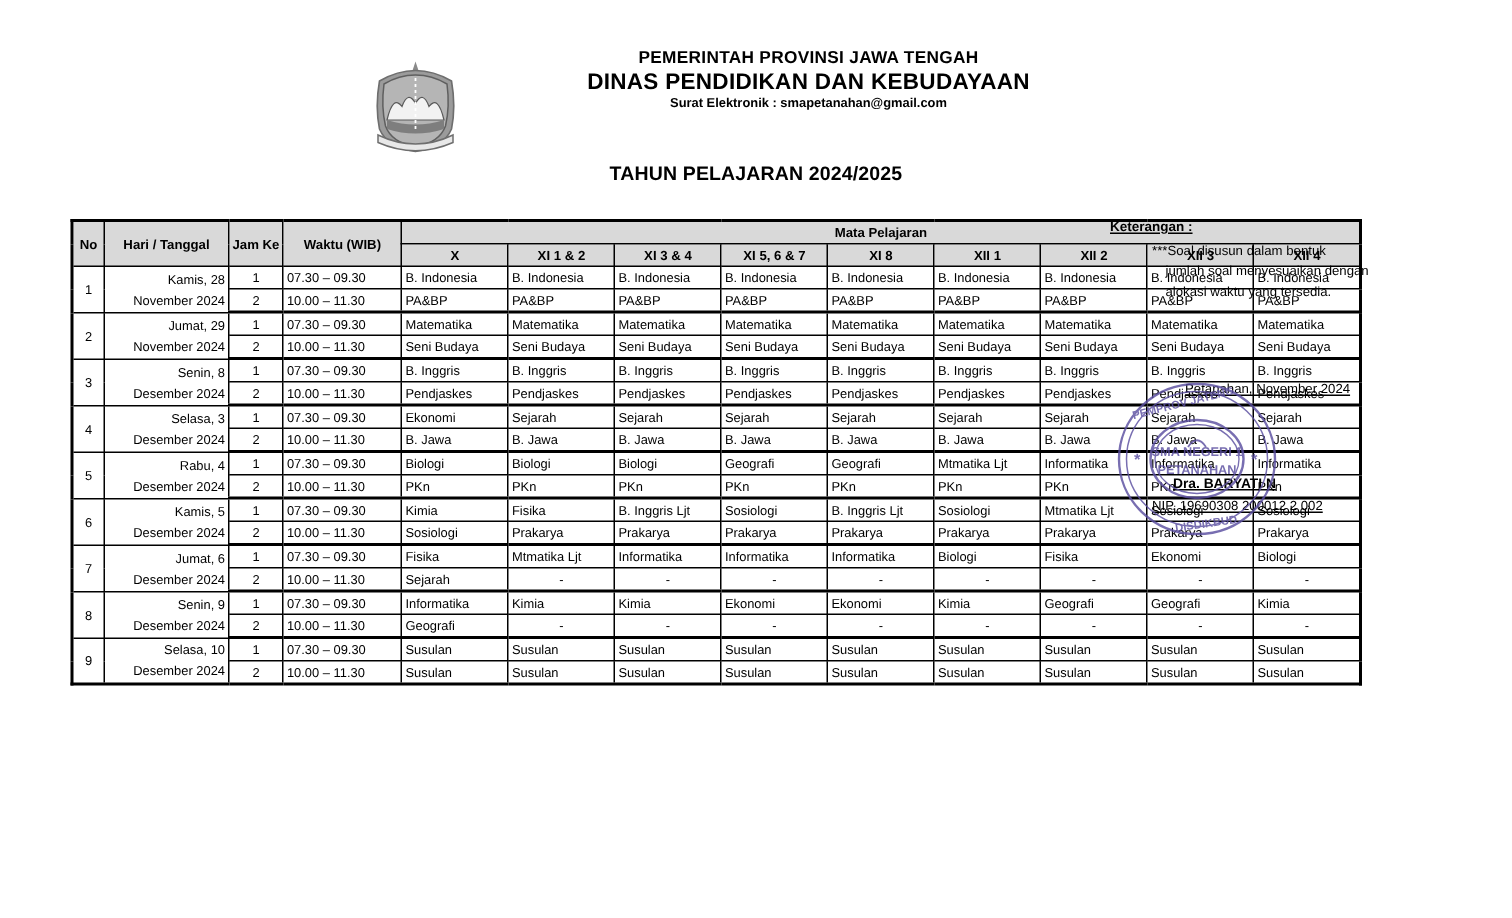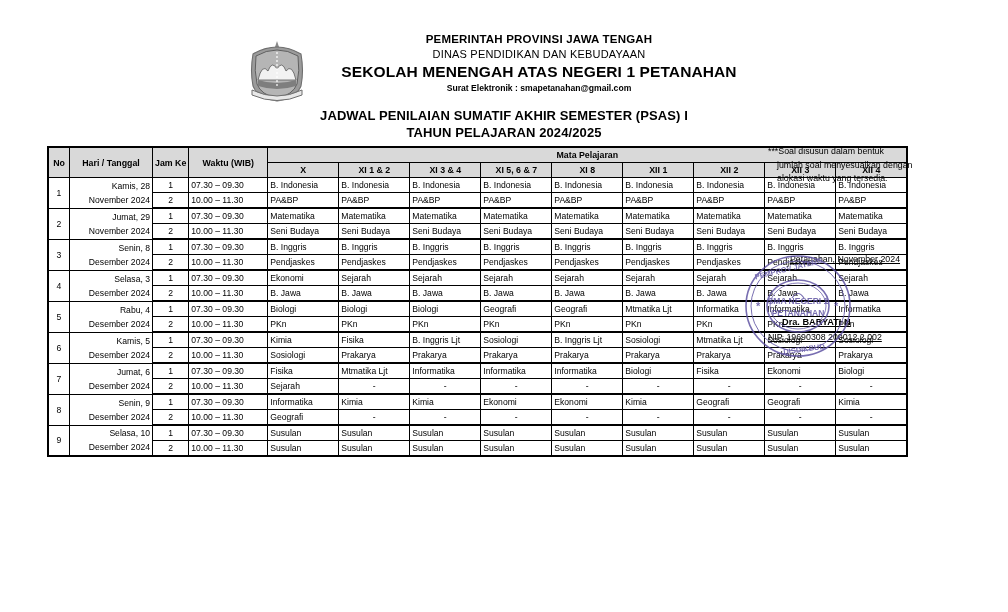--- a/index.html
+++ b/index.html
@@ -15,21 +15,21 @@
   .letterhead{
     position:absolute;left:0;top:32px;width:1008px;
     display:flex;justify-content:center;align-items:flex-start;
   }
   .lh-inner{position:relative;width:520px;}
   .logo{
     position:absolute;left:0;top:6px;width:66px;height:66px;
   }
   .lh-text{text-align:center;padding-left:70px;}
   .l1{font-size:11.5px;font-weight:bold;letter-spacing:.2px;line-height:15px;}
-  .l2{font-size:11px;font-weight:normal;letter-spacing:.2px;line-height:15px;}
+  .l2{font-size:15px;font-weight:bold;letter-spacing:.2px;line-height:15px;}
   .l3{font-size:15.5px;font-weight:bold;letter-spacing:.1px;line-height:20px;}
   .l4{font-size:8.6px;font-weight:bold;line-height:12px;}
   .l5{font-size:8.6px;font-weight:bold;line-height:12px;}
   .doc-title{
     position:absolute;left:0;top:107px;width:1008px;text-align:center;
   }
   .dt1{font-size:13px;font-weight:bold;line-height:17px;letter-spacing:.1px;}
   .dt2{font-size:13px;font-weight:bold;line-height:17px;letter-spacing:.1px;}
 
   
@@ -106,28 +106,26 @@
           <path d="M14 42 Q18 25 24 33 Q28 22 33 31 Q38 22 42 33 Q48 25 52 42 Z" fill="#f2f2f2" stroke="#5a5a5a" stroke-width=".8"></path>
           <path d="M14 42 Q33 48 52 42 L52 48 Q33 54 14 48 Z" fill="#7e7e7e" stroke="none"></path>
           <line x1="33" y1="14" x2="33" y2="50" stroke="#ffffff" stroke-width="1.2" stroke-dasharray="2 2"></line>
         </g>
         <path d="M8 52 Q33 64 58 52 L58 57 Q33 68 8 57 Z" fill="#e8e8e8" stroke="#6e6e6e" stroke-width="1"></path>
       </svg>
     </div>
     <div class="lh-text">
       <div class="l1">PEMERINTAH PROVINSI JAWA TENGAH</div>
       <div class="l2">DINAS PENDIDIKAN DAN KEBUDAYAAN</div>
-      <div class="l3">SEKOLAH MENENGAH ATAS NEGERI 1 PETANAHAN</div>
       <div class="l5">Surat Elektronik : smapetanahan@gmail.com</div>
     </div>
   </div>
 </div>
 
 <div class="doc-title">
-  <div class="dt1">JADWAL PENILAIAN SUMATIF AKHIR SEMESTER (PSAS) I</div>
   <div class="dt2">TAHUN PELAJARAN 2024/2025</div>
 </div>
 
 <div class="sched-wrap">
   <table class="sched">
     <thead>
       <tr>
         <th class="c-no outer-l outer-t" rowspan="2">No</th>
         <th class="c-day outer-t" rowspan="2">Hari / Tanggal</th>
         <th class="c-jam outer-t" rowspan="2">Jam Ke</th>
@@ -424,20 +422,21 @@
           <td class="c-sub outer-b">Susulan</td>
           <td class="c-sub outer-b">Susulan</td>
           <td class="c-sub outer-b">Susulan</td>
           <td class="c-sub outer-b outer-r">Susulan</td>
         </tr>
       </tbody>
   </table>
 </div>
 
 <div class="ket">
+  <div class="ket-title">Keterangan :</div>
   <div class="ket-line">***Soal disusun dalam bentuk</div>
   <div class="ket-line ind">jumlah soal menyesuaikan dengan</div>
   <div class="ket-line ind">alokasi waktu yang tersedia.</div>
 </div>
 
 <div class="sign">
   <div class="date">Petanahan,    November 2024</div>
   <div class="name">Dra. BARYATI N</div>
   <div class="nip">NIP. 19690308 200012 2 002</div>
 </div>

